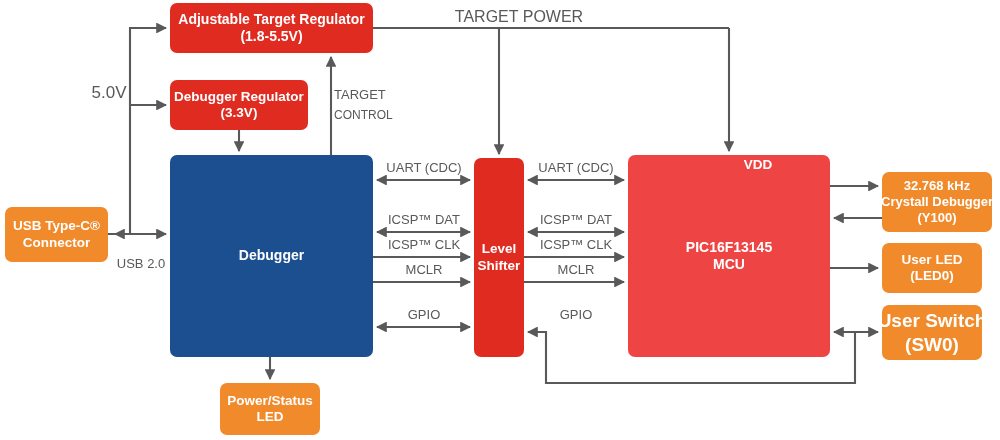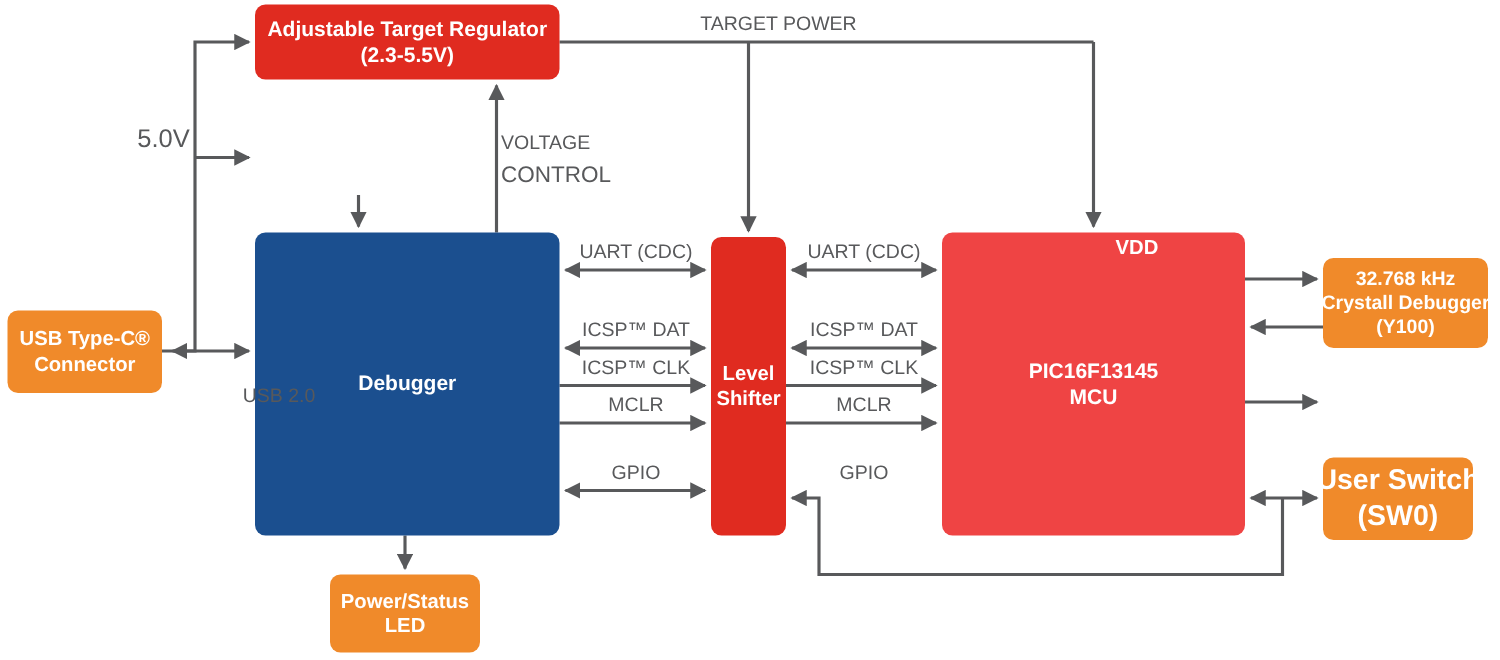--- a/index.html
+++ b/index.html
@@ -66,23 +66,27 @@
       <path d="M 830 268 L 878 268" marker-end="url(#ar)"></path>
 
       <path d="M 834 332 L 878 332" marker-start="url(#ar)" marker-end="url(#ar)"></path>
 
       <path d="M 270 357 L 270 379" marker-end="url(#ar)"></path>
     </g>
   </svg>
 
   <div class="box red" style="left:170px;top:3px;width:203px;height:50px;font-size:14px;">
     <span>Adjustable Target Regulator</span>
-    <span>(2.3-5.5V)</span>
+    <span>(1.8-5.5V)</span>
   </div>
 
+  <div class="box red" style="left:170px;top:80px;width:138px;height:50px;font-size:13.5px;">
+    <span>Debugger Regulator</span>
+    <span>(3.3V)</span>
+  </div>
 
   <div class="box orange" style="left:5px;top:207px;width:103px;height:55px;font-size:13.5px;">
     <span>USB Type-C®</span>
     <span>Connector</span>
   </div>
 
   <div class="box blue" style="left:170px;top:155px;width:203px;height:202px;font-size:14px;">
     <span>Debugger</span>
   </div>
 
@@ -101,34 +105,38 @@
     <span>MCU</span>
   </div>
   <div class="vdd" style="left:758px;top:157px;font-size:13.5px;">VDD</div>
 
   <div class="box orange" style="left:882px;top:172px;width:110px;height:60px;font-size:13px;">
     <span>32.768 kHz</span>
     <span>Crystall Debugger</span>
     <span>(Y100)</span>
   </div>
 
+  <div class="box orange" style="left:882px;top:243px;width:100px;height:50px;font-size:13.5px;">
+    <span>User LED</span>
+    <span>(LED0)</span>
+  </div>
 
   <div class="box orange" style="left:882px;top:305px;width:100px;height:55px;font-size:19px;">
     <span>User Switch</span>
     <span>(SW0)</span>
   </div>
 
-  <div class="lbl c" style="left:519px;top:8px;font-size:13px;">TARGET POWER</div>
+  <div class="lbl c" style="left:519px;top:8px;font-size:16px;">TARGET POWER</div>
 
   <div class="lbl c" style="left:109px;top:83px;font-size:17px;">5.0V</div>
 
-  <div class="lbl" style="left:334px;top:87px;font-size:13px;">VOLTAGE</div>
-  <div class="lbl" style="left:334px;top:108px;font-size:15px;">CONTROL</div>
+  <div class="lbl" style="left:334px;top:87px;font-size:13px;">TARGET</div>
+  <div class="lbl" style="left:334px;top:108px;font-size:12px;">CONTROL</div>
 
-  <div class="lbl c" style="left:141px;top:256px;font-size:13px;margin-left:45px;">USB 2.0</div>
+  <div class="lbl c" style="left:141px;top:256px;font-size:13px;">USB 2.0</div>
 
   <div class="lbl c" style="left:424px;top:160px;font-size:13px;">UART (CDC)</div>
   <div class="lbl c" style="left:576px;top:160px;font-size:13px;">UART (CDC)</div>
 
   <div class="lbl c" style="left:424px;top:212px;font-size:13px;">ICSP™ DAT</div>
   <div class="lbl c" style="left:576px;top:212px;font-size:13px;">ICSP™ DAT</div>
 
   <div class="lbl c" style="left:424px;top:237px;font-size:13px;">ICSP™ CLK</div>
   <div class="lbl c" style="left:576px;top:237px;font-size:13px;">ICSP™ CLK</div>
 

